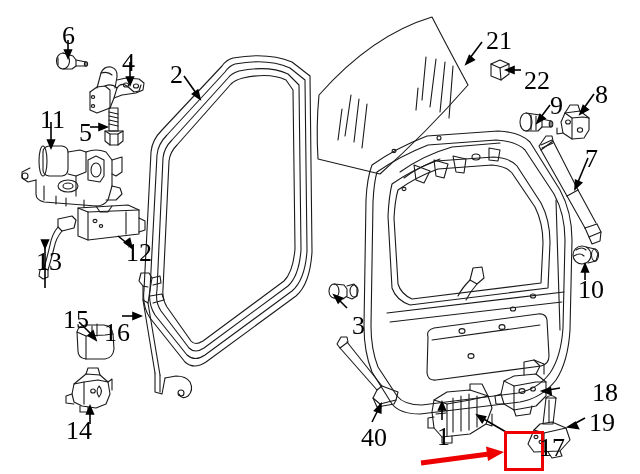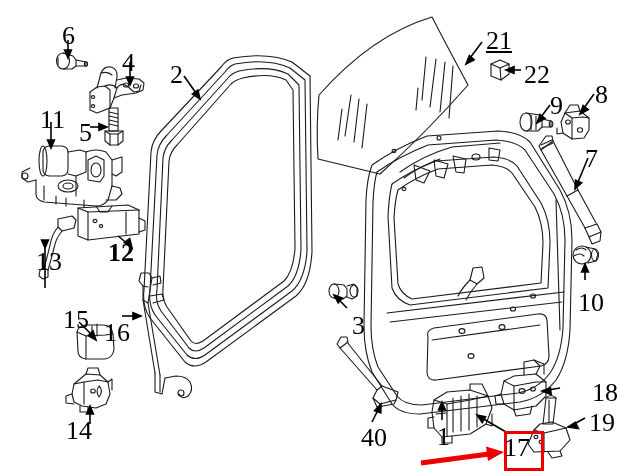--- a/index.html
+++ b/index.html
@@ -408,27 +408,27 @@
 
   <div class="callout-label" style="left:437px; top:424px;">1</div>
   <div class="callout-label" style="left:170px; top:62px;">2</div>
   <div class="callout-label" style="left:352px; top:313px;">3</div>
   <div class="callout-label" style="left:122px; top:50px;">4</div>
   <div class="callout-label" style="left:79px;  top:120px;">5</div>
   <div class="callout-label" style="left:62px;  top:23px;">6</div>
   <div class="callout-label" style="left:585px; top:146px;">7</div>
   <div class="callout-label" style="left:595px; top:82px;">8</div>
   <div class="callout-label" style="left:550px; top:93px;">9</div>
-  <div class="callout-label" style="left:578px; top:277px;margin-top:13px;">10</div>
+  <div class="callout-label" style="left:578px; top:277px;">10</div>
   <div class="callout-label" style="left:40px;  top:107px;">11</div>
-  <div class="callout-label" style="left:108px; top:240px;font-weight:bold;">12</div>
+  <div class="callout-label" style="left:126px; top:240px;">12</div>
   <div class="callout-label" style="left:36px;  top:249px;">13</div>
   <div class="callout-label" style="left:66px;  top:418px;">14</div>
   <div class="callout-label" style="left:63px;  top:307px;">15</div>
   <div class="callout-label" style="left:104px; top:320px;">16</div>
-  <div class="callout-label" style="left:504px; top:435px;">17</div>
+  <div class="callout-label" style="left:539px; top:435px;">17</div>
   <div class="callout-label" style="left:592px; top:380px;">18</div>
   <div class="callout-label" style="left:589px; top:410px;text-align:right;">19</div>
   <div class="callout-label" style="left:361px; top:425px;">40</div>
-  <div class="callout-label" style="left:486px; top:28px;text-decoration:underline;">21</div>
-  <div class="callout-label" style="left:524px; top:62px;text-align:center;">22</div>
+  <div class="callout-label" style="left:486px; top:28px;">21</div>
+  <div class="callout-label" style="left:524px; top:68px;text-align:center;">22</div>
 
 </div>
 
 </body></html>

